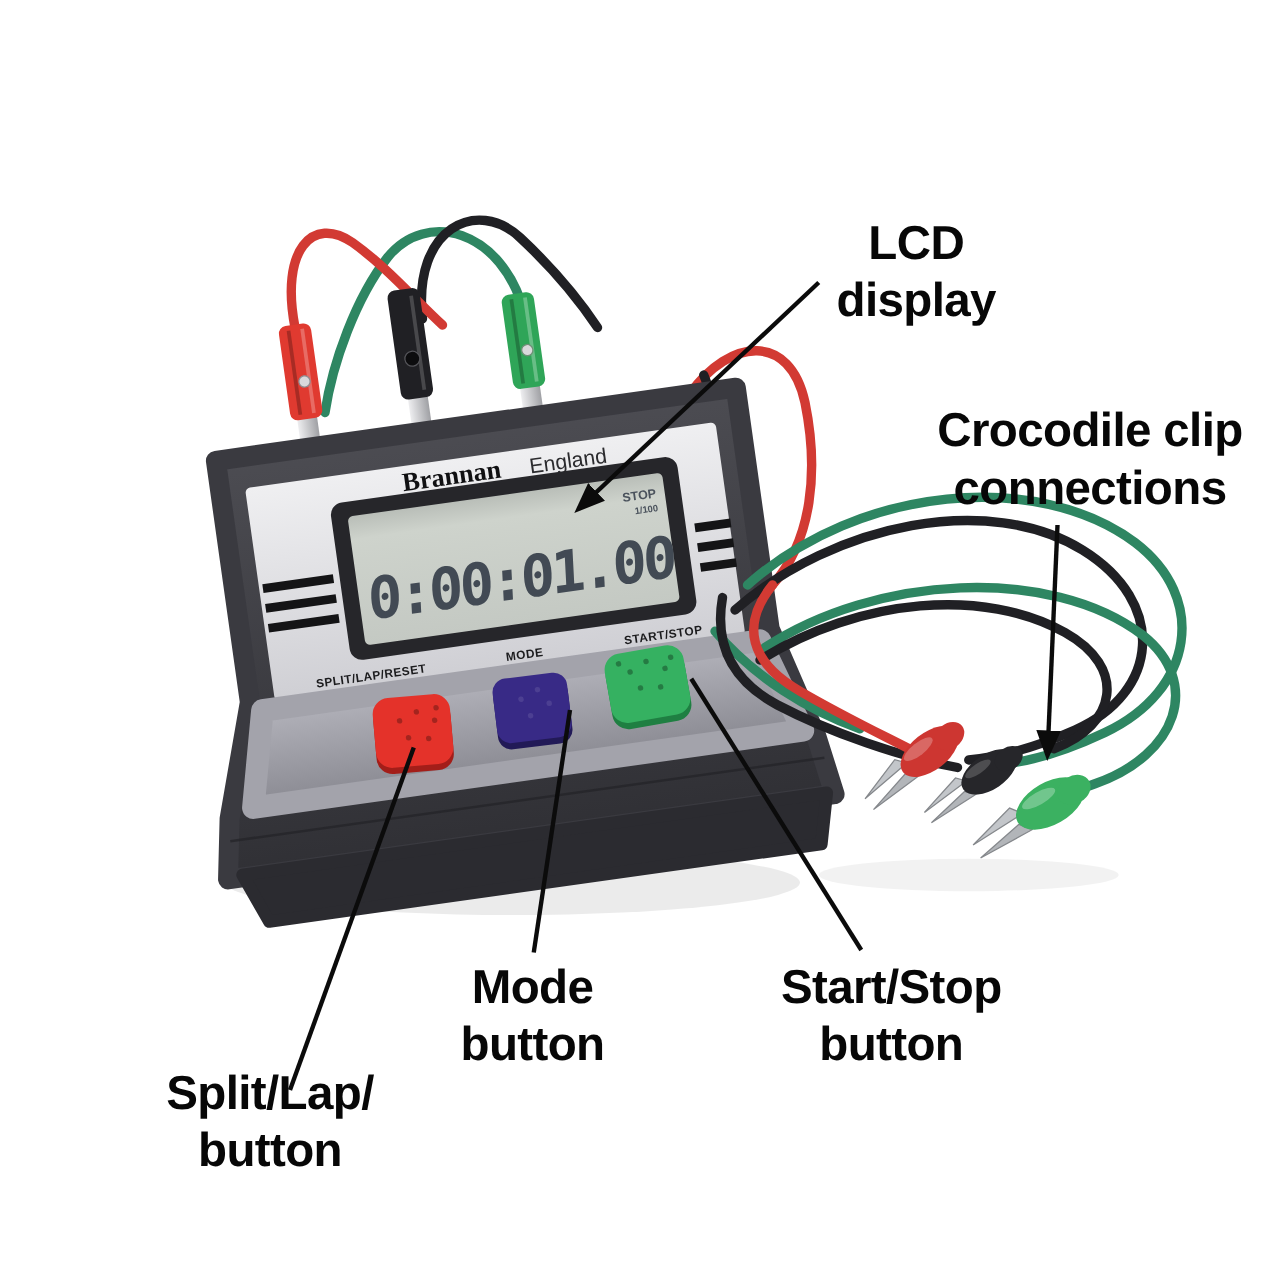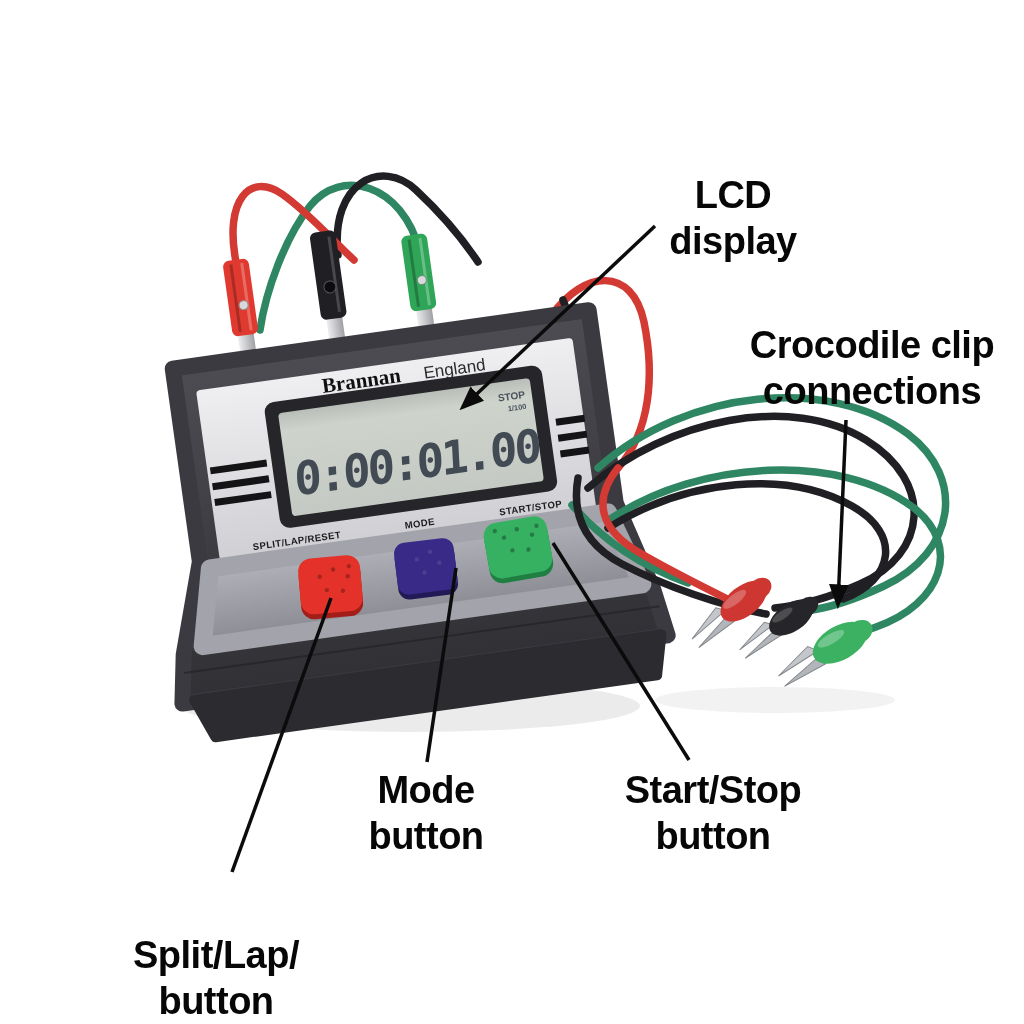--- a/index.html
+++ b/index.html
@@ -207,18 +207,18 @@
     <span style="display:block">display</span>
   </div>
   <div class="label" style="left:426px;top:767px;">
     <span style="display:block">Mode</span>
     <span style="display:block">button</span>
   </div>
   <div class="label" style="left:713px;top:767px;">
     <span style="display:block">Start/Stop</span>
     <span style="display:block">button</span>
   </div>
-  <div class="label" style="left:216px;top:932px;">
+  <div class="label" style="left:216px;top:852px;">
     <span style="display:block">Split/Lap/</span>
     <span style="display:block">button</span>
   </div>
 
 </div>
 
 </body></html>

